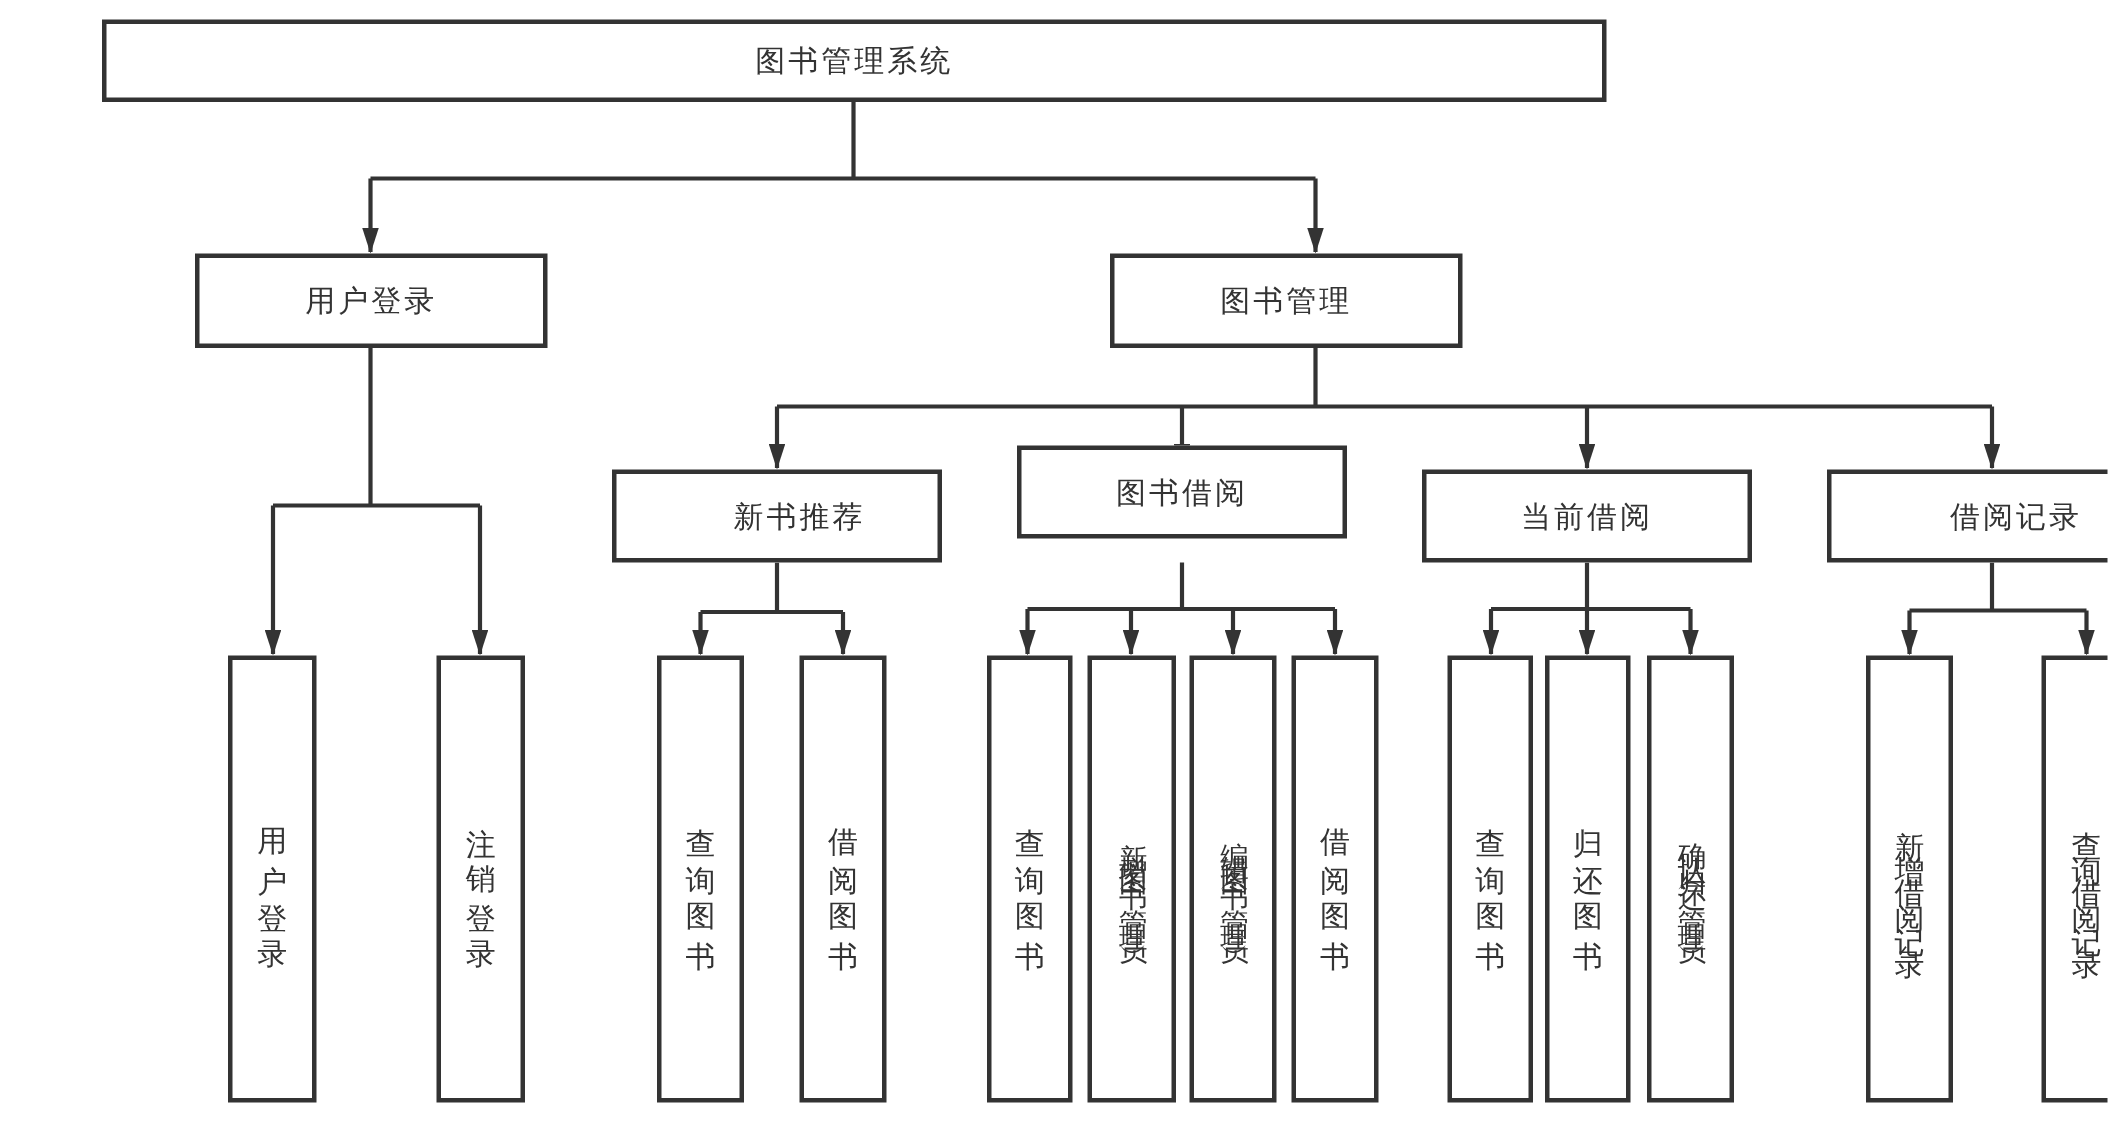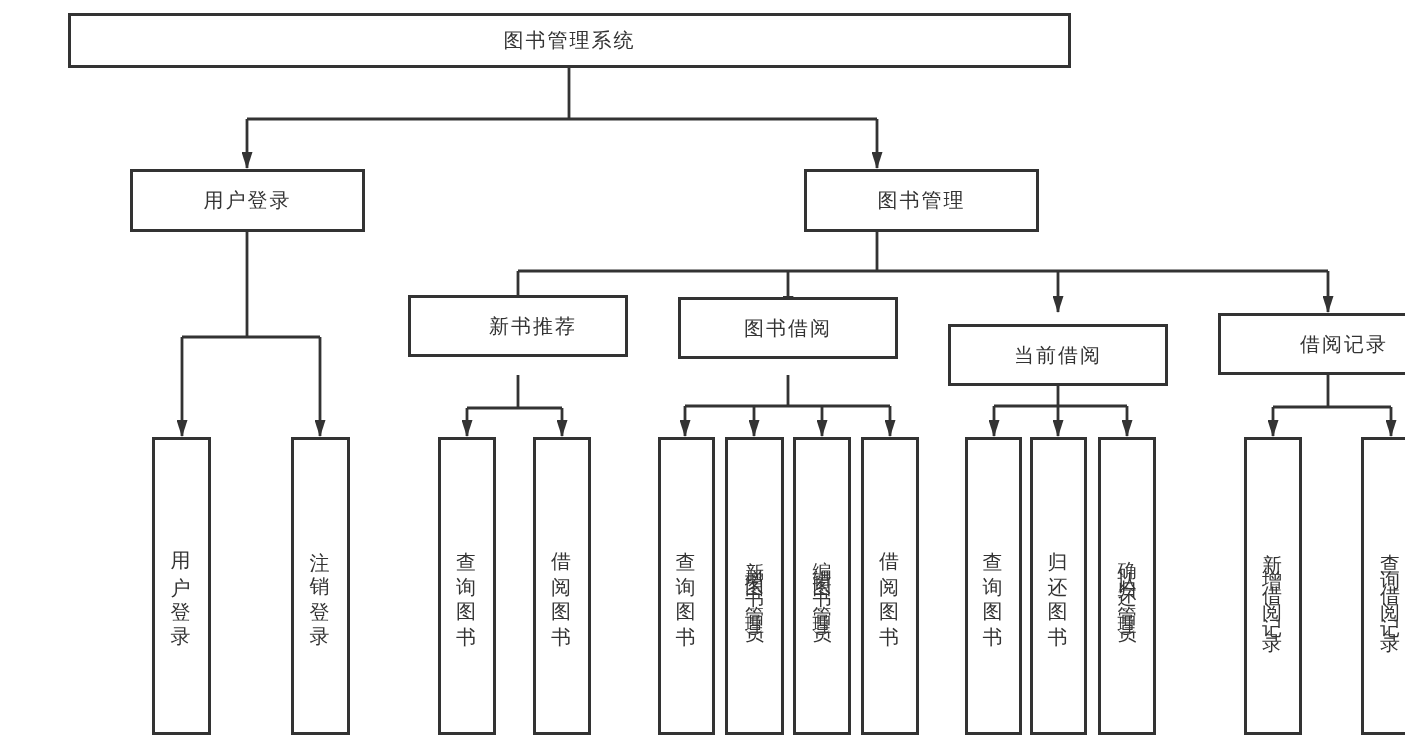--- a/index.html
+++ b/index.html
@@ -107,25 +107,25 @@
       <line x1="1280" y1="375" x2="1280" y2="407"></line>
       <line x1="1225" y1="407" x2="1343" y2="407"></line>
       <line x1="1225" y1="407" x2="1225" y2="436" marker-end="url(#arrow)"></line>
       <line x1="1343" y1="407" x2="1343" y2="436" marker-end="url(#arrow)"></line>
     </g>
   </svg>
 
   <div class="node" style="left:20px;top:13px;width:1003px;height:55px;">图书管理系统</div>
 
   <div class="node" style="left:82px;top:169px;width:235px;height:63px;">用户登录</div>
-  <div class="node" style="left:756px;top:169px;width:235px;height:63px;">图书管理</div>
+  <div class="node" style="left:692px;top:169px;width:235px;height:63px;">图书管理</div>
 
-  <div class="node" style="left:360px;top:295px;width:220px;height:62px;padding-left:30px;">新书推荐</div>
+  <div class="node" style="left:360px;top:313px;width:220px;height:62px;padding-left:30px;">新书推荐</div>
   <div class="node" style="left:630px;top:297px;width:220px;height:62px;">图书借阅</div>
-  <div class="node" style="left:900px;top:324px;width:220px;height:62px;">当前借阅</div>
+  <div class="node" style="left:900px;top:313px;width:220px;height:62px;">当前借阅</div>
   <div class="node" style="left:1170px;top:313px;width:220px;height:62px;padding-left:32px;">借阅记录</div>
 
   <div class="node vnode v4" style="left:104px;top:437px;width:59px;height:298px;">用户登录</div>
   <div class="node vnode v4" style="left:243px;top:437px;width:59px;height:298px;">注销登录</div>
 
   <div class="node vnode v4" style="left:390px;top:437px;width:58px;height:298px;">查询图书</div>
   <div class="node vnode v4" style="left:485px;top:437px;width:58px;height:298px;">借阅图书</div>
 
   <div class="node vnode v4" style="left:610px;top:437px;width:57px;height:298px;">查询图书</div>
   <div class="node vnode v9" style="left:677px;top:437px;width:59px;height:298px;">新增图书（管理员）</div>

